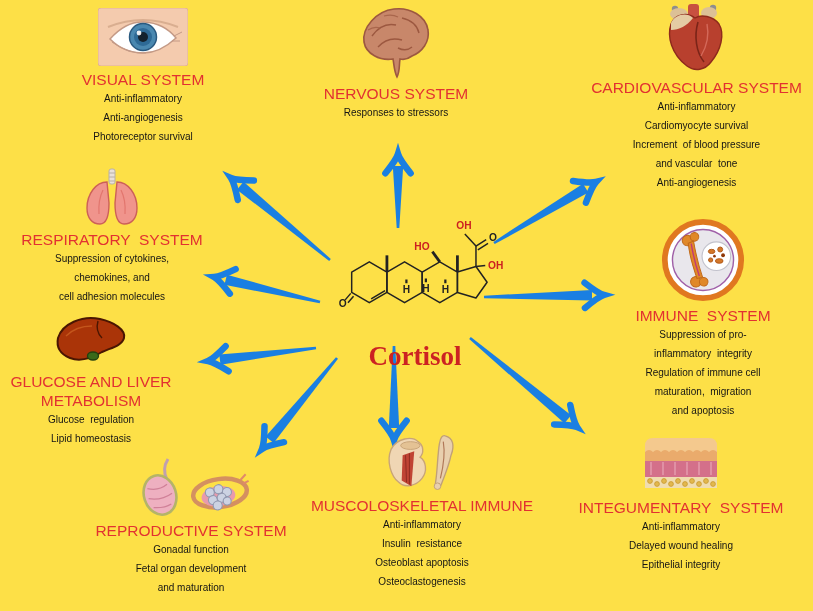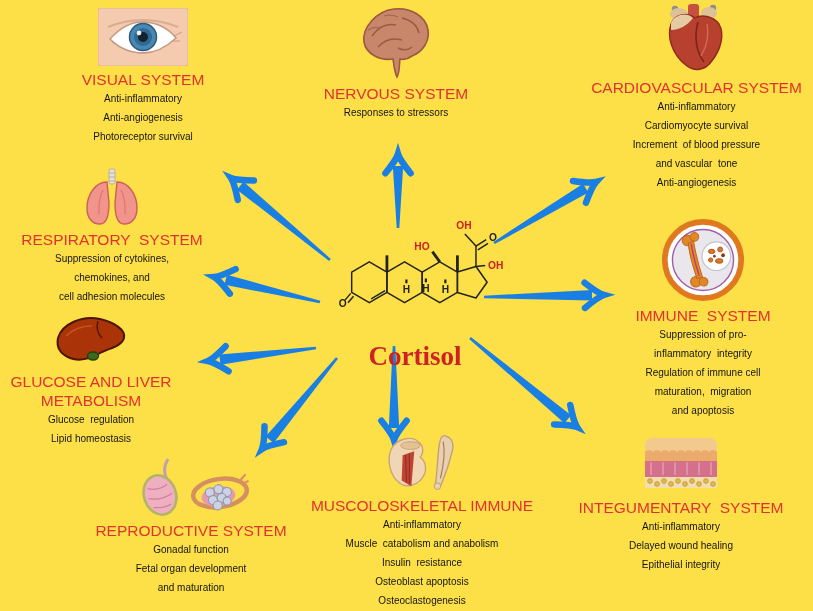--- a/index.html
+++ b/index.html
@@ -226,21 +226,20 @@
         <path d="M22,24 L34,20 L31,56 L21,50 Z" fill="#c04434"></path>
         <path d="M25,24 L26,52 M29,22 L29,54" stroke="#8e2a20" stroke-width="1"></path>
         <ellipse cx="30" cy="14" rx="10" ry="4" fill="#e4c294" stroke="#c8a478"></ellipse>
         <path d="M66,4 C74,6 76,14 72,24 C70,34 66,44 62,54 C60,59 55,59 56,52 C58,40 58,24 60,12 C61,6 63,3 66,4 Z" fill="#e8cfae" stroke="#c0a078" stroke-width="1.4"></path>
         <path d="M64,10 C66,22 64,36 61,48" fill="none" stroke="#b07858" stroke-width="1.2"></path>
         <circle cx="58" cy="56" r="3.4" fill="#e8cfae" stroke="#c0a078"></circle>
       </svg>
     </div>
     <div class="heading">MUSCOLOSKELETAL IMMUNE</div>
     <div class="line">Anti-inflammatory</div>
-    <div class="line">Muscle  catabolism and anabolism</div>
     <div class="line">Insulin  resistance</div>
     <div class="line">Osteoblast apoptosis</div>
     <div class="line">Osteoclastogenesis</div>
   </div>
 
   <div class="system" style="left:568px;top:436px;width:226px;">
     <div class="icon-wrap">
       <svg width="80" height="58" viewBox="0 0 80 58">
         <path d="M4,17 L4,10 Q4,2 12,2 L68,2 Q76,2 76,10 L76,17 Z" fill="#f4c98e"></path>
         <rect x="4" y="16" width="72" height="9" fill="#eaab6c"></rect>

